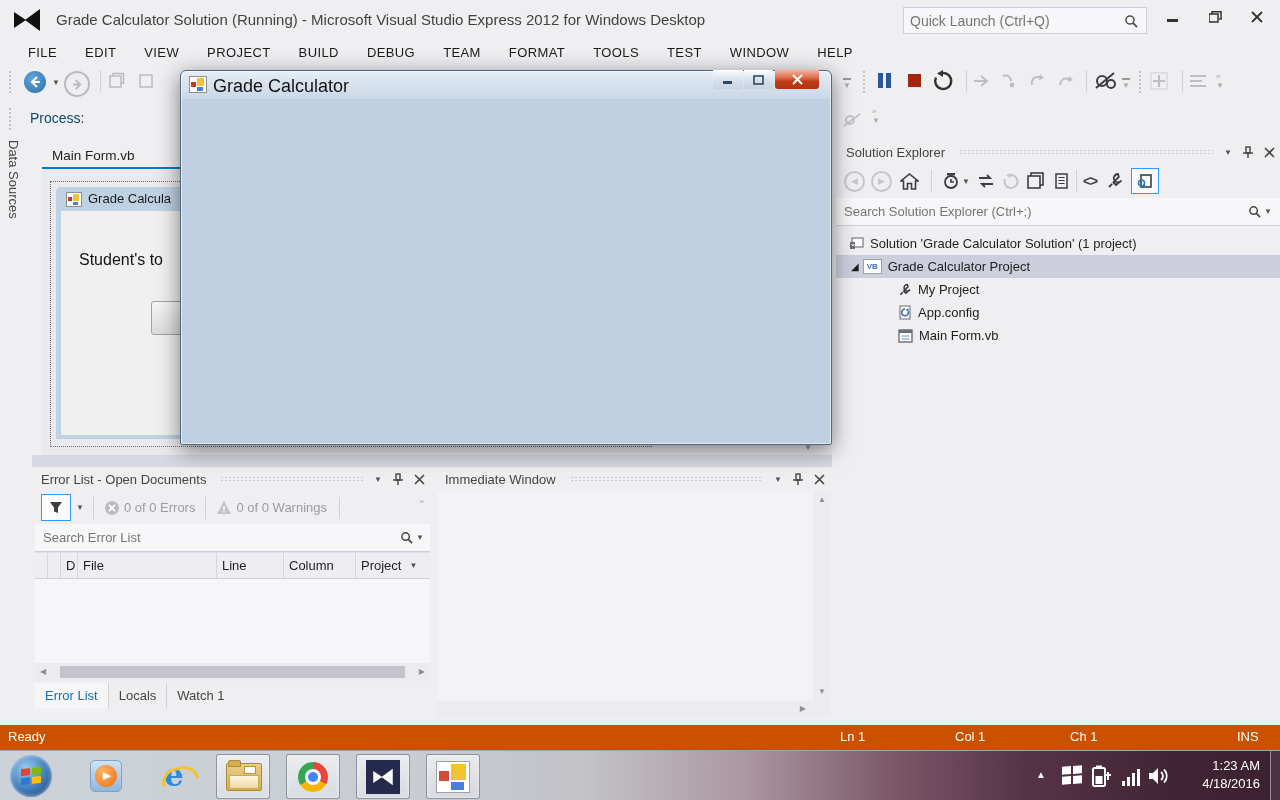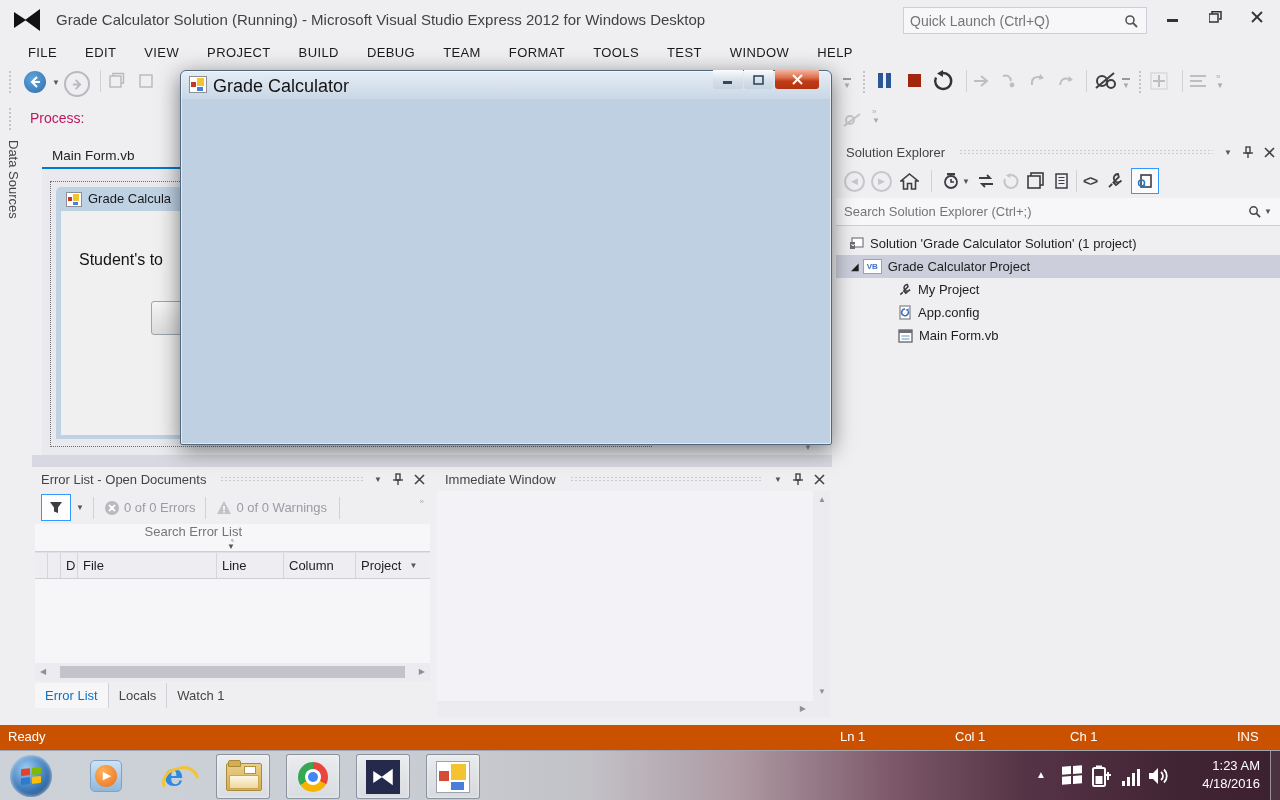--- a/index.html
+++ b/index.html
@@ -180,21 +180,21 @@
     </svg>
   <div class="tsep abs" style="left:1178px;top:6px;"></div>
   <svg class="abs" style="left:1188px;top:9px;opacity:.4;" width="22" height="16">
       <path d="M2 3 H18 M2 8 H14 M2 13 H18" stroke="#777" stroke-width="2"></path>
     </svg>
   <span class="caret abs dim" style="left:1216px;top:8px;">»<br>▼</span>
 </div>
 
 <div class="abs" style="left:0;top:99px;width:1280px;height:39px;">
   <div class="grip abs" style="left:8px;top:8px;height:24px;"></div>
-  <span class="abs" style="left:30px;top:11px;font-size:14px;color:#be185d;">Process:</span>
+  <span class="abs" style="left:30px;top:11px;font-size:14px;color:#0c4a6e;">Process:</span>
   <div id="process-combo" class="abs"><span>[4240] Grade</span></div>
   <svg class="abs" style="left:842px;top:12px;opacity:.35;" width="22" height="18">
       <circle cx="8" cy="9" r="4" fill="none" stroke="#777" stroke-width="2"></circle>
       <line x1="2" y1="15" x2="18" y2="3" stroke="#777" stroke-width="2"></line>
     </svg>
   <span class="caret abs dim" style="left:872px;top:8px;">»<br>▼</span>
 </div>
 
 <div class="abs" style="left:6px;top:140px;width:24px;height:110px;">
   <span style="writing-mode:vertical-rl;font-size:13px;color:#444;">Data Sources</span>
@@ -257,21 +257,21 @@
     <div class="tsep" style="margin-left:10px;"></div>
     <svg width="16" height="15" viewBox="0 0 16 15" style="margin:0 4px 0 6px;">
         <path d="M8 1 L15 14 H1 Z" fill="#C2C2C9"></path>
         <rect x="7.2" y="6" width="1.6" height="4" fill="#FFF"></rect>
         <rect x="7.2" y="11" width="1.6" height="1.6" fill="#FFF"></rect>
       </svg>
     <span style="font-size:13px;color:#9B9BA3;">0 of 0 Warnings</span>
     <div class="tsep" style="margin-left:12px;"></div>
     <span class="caret dim" style="margin-left:auto;margin-right:6px;margin-top:-12px;">»</span>
   </div>
-  <div class="searchrow" style="height:27px;margin:0 0 0 0;flex-direction:column;">
+  <div class="searchrow" style="height:27px;margin:0 0 0 0;">
     <input placeholder="Search Error List" style="">
     <svg width="13" height="13" viewBox="0 0 14 14">
         <circle cx="6" cy="6" r="4" fill="none" stroke="#444" stroke-width="1.6"></circle>
         <line x1="9" y1="9" x2="13" y2="13" stroke="#444" stroke-width="1.8"></line>
       </svg>
     <span class="caret" style="margin:0 6px 0 3px;">▼</span>
   </div>
   <div class="gridhead">
     <div class="gcell" style="width:13px;"></div>
     <div class="gcell" style="width:13px;"></div>

